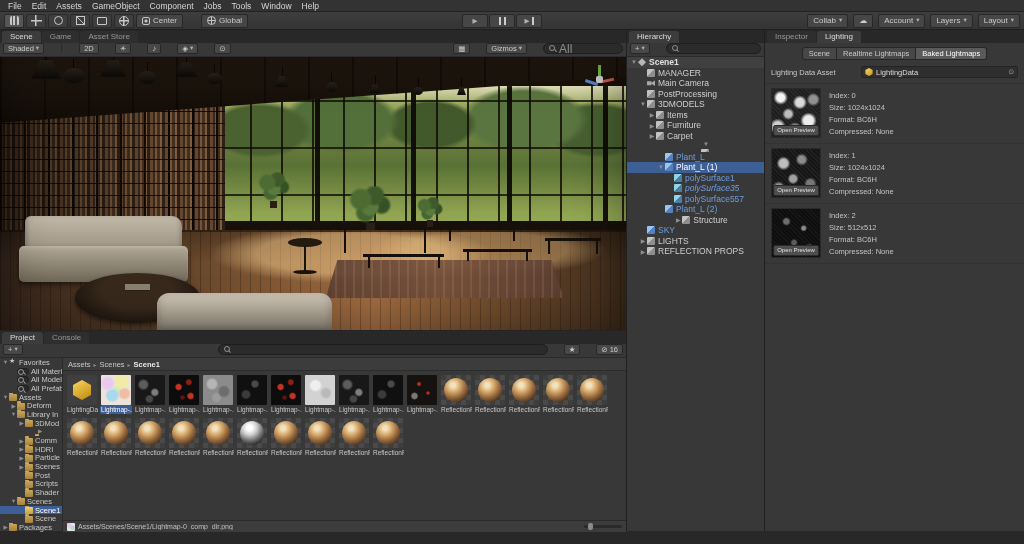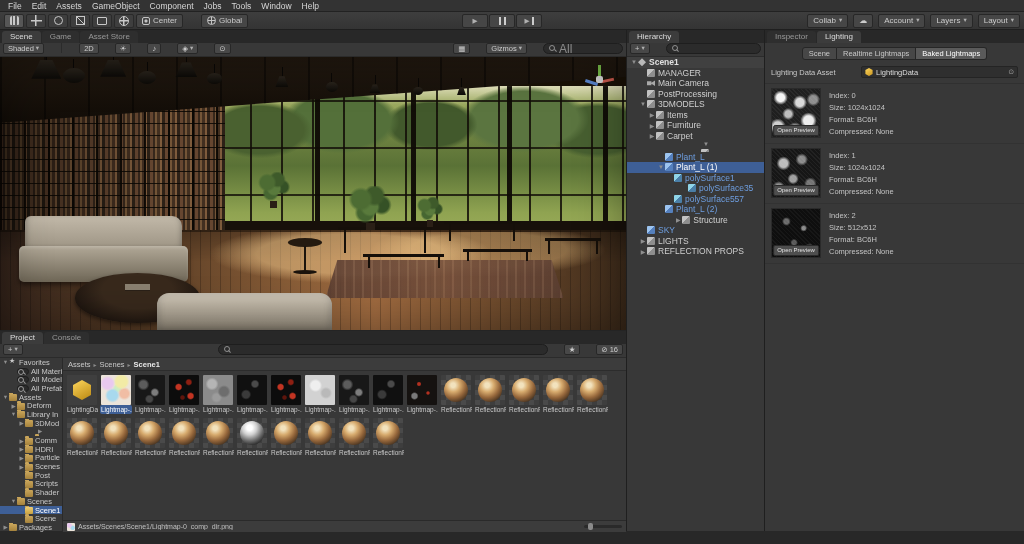--- a/index.html
+++ b/index.html
@@ -745,21 +745,21 @@
         <div class="hrow sel" style="padding-left: 30px;">
           <div class="arw">▼</div>
           <div class="hico prefab"></div>
           <div class="hlbl blue">Plant_L (1)</div>
         </div>
         <div class="hrow" style="padding-left: 39px;">
           <div class="arw"></div>
           <div class="hico mesh"></div>
           <div class="hlbl blue">polySurface1</div>
         </div>
-        <div class="hrow" style="padding-left: 53px;">
+        <div class="hrow" style="padding-left: 39px; font-style: italic;">
           <div class="arw"></div>
           <div class="hico mesh"></div>
           <div class="hlbl blue">polySurface35</div>
         </div>
         <div class="hrow" style="padding-left: 39px;">
           <div class="arw"></div>
           <div class="hico mesh"></div>
           <div class="hlbl blue">polySurface557</div>
         </div>
         <div class="hrow" style="padding-left: 30px;">

